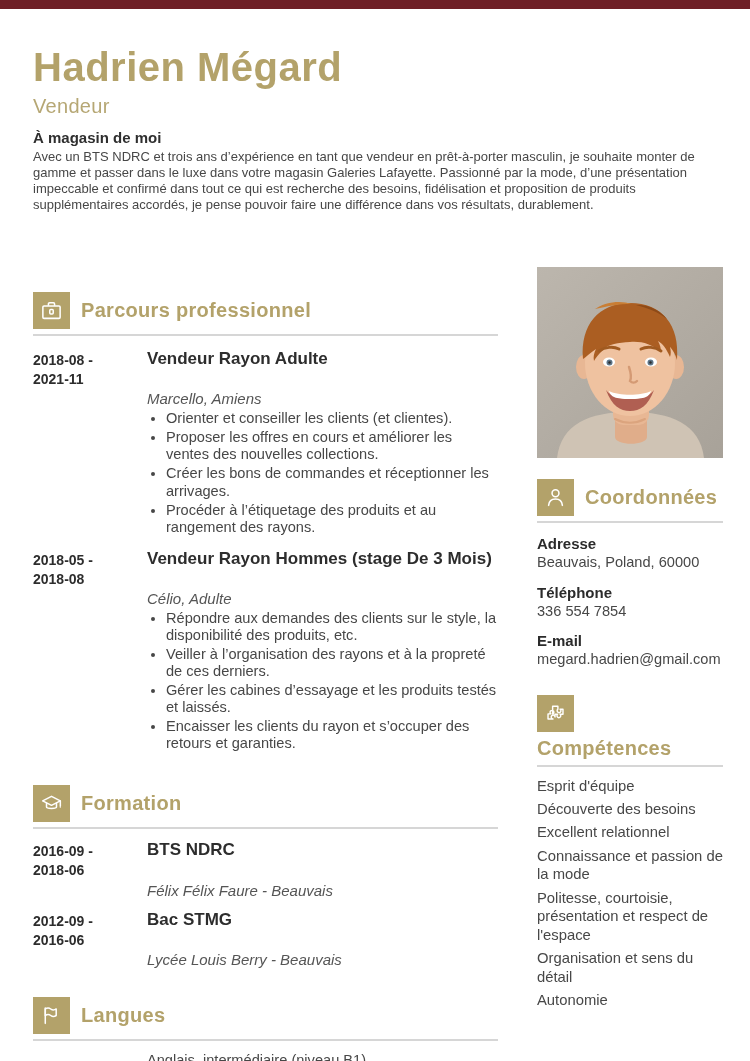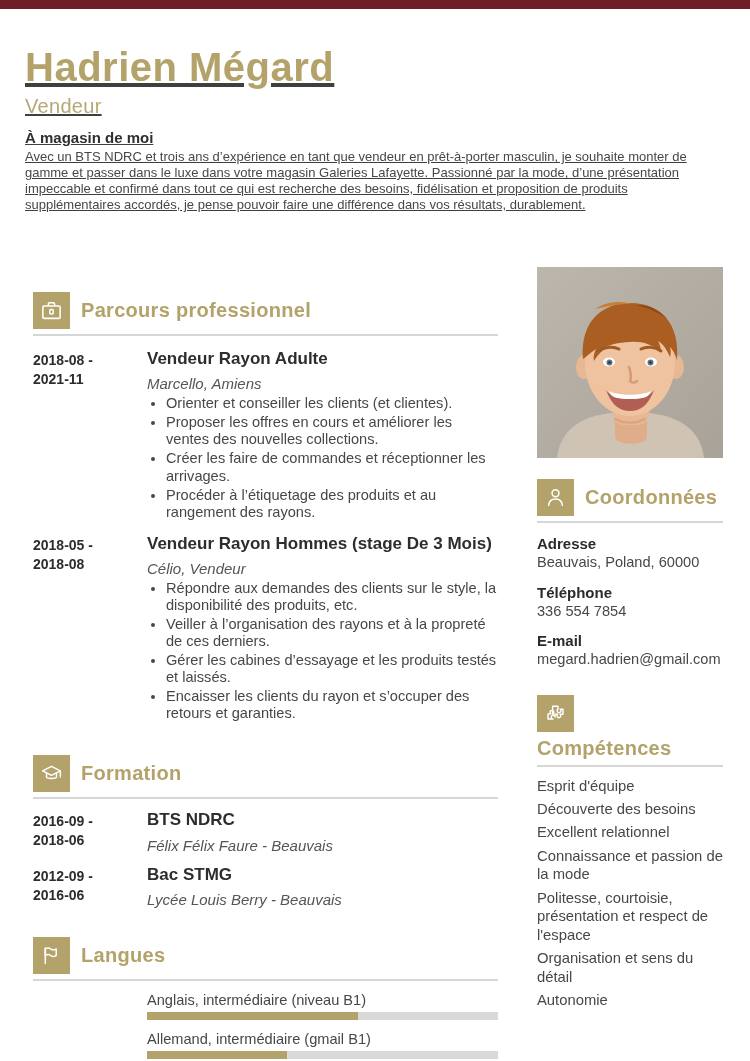--- a/index.html
+++ b/index.html
@@ -5,21 +5,21 @@
   * { margin:0; padding:0; box-sizing:border-box; }
   html,body { width:750px; }
   body {
     width:750px; height:1061px; position:relative; background:#ffffff;
     font-family:"Liberation Sans","DejaVu Sans",sans-serif; color:#3f3f3f;
     overflow:hidden;
   }
   .top-bar { position:absolute; left:0; top:0; width:750px; height:9px; background:#6e1f26; }
 
   
-  .header { position:absolute; left:25px; top:46px; width:692px;text-decoration:underline; }
+  .header { position:absolute; left:33px; top:46px; width:692px; }
   .name { font-size:40px; font-weight:bold; color:#b3a26a; letter-spacing:0.5px; line-height:1.08; }
   .job-title { font-size:20px; color:#b6a774; margin-top:6px; letter-spacing:0.3px; }
   .about-heading { font-size:15px; font-weight:bold; color:#2f2f2f; margin-top:11px; }
   .about-text { font-size:13px; line-height:1.23; color:#474747; margin-top:3px; }
 
   
   .col-left  { position:absolute; left:33px;  top:292px; width:465px; }
   .col-right { position:absolute; left:537px; top:267px; width:186px; }
 
   
@@ -30,21 +30,21 @@
   }
   .icon-box svg { width:23px; height:23px; }
   .sec-title { font-size:20px; font-weight:bold; color:#b3a26a; padding-left:11px; letter-spacing:0.3px; }
   .sec-rule { border:none; border-top:2px solid #d6d6d6; margin-top:5px; }
 
   
   .entry { display:flex; margin-top:12px; }
   .entry-dates { width:114px; flex:0 0 114px; font-size:14px; font-weight:bold; color:#2d2d2d; line-height:1.35; padding-top:3px; }
   .entry-body { flex:1; }
   .entry-title { font-size:17px; font-weight:bold; color:#2d2d2d; line-height:1.25; }
-  .entry-sub { font-size:15px; font-style:italic; color:#555555; margin-top:6px; }
+  .entry-sub { font-size:15px; font-style:italic; color:#555555; margin-top:21px; }
   .entry-bullets { margin-top:3px; padding-left:19px; }
   .entry-bullets li { font-size:14.6px; line-height:1.17; color:#474747; margin-top:2px; }
 
   .sec-education { margin-top:33px; }
   .sec-education .entry { margin-top:10px; }
   .sec-languages { margin-top:29px; }
 
   
   .lang-item { margin-left:114px; margin-top:11px; }
   .lang-label { font-size:14.6px; color:#474747; }
@@ -93,34 +93,34 @@
       <div class="entry-dates">
         <div>2018-08 -</div>
         <div>2021-11</div>
       </div>
       <div class="entry-body">
         <div class="entry-title">Vendeur Rayon Adulte</div>
         <div class="entry-sub">Marcello, Amiens</div>
         <ul class="entry-bullets">
           <li>Orienter et conseiller les clients (et clientes).</li>
           <li>Proposer les offres en cours et améliorer les ventes des nouvelles collections.</li>
-          <li>Créer les faire de commandes et réceptionner les arrivages.</li>
+          <li>Créer les bons de commandes et réceptionner les arrivages.</li>
           <li>Procéder à l’étiquetage des produits et au rangement des rayons.</li>
         </ul>
       </div>
     </div>
 
     <div class="entry">
       <div class="entry-dates">
         <div>2018-05 -</div>
         <div>2018-08</div>
       </div>
       <div class="entry-body">
         <div class="entry-title">Vendeur Rayon Hommes (stage De 3 Mois)</div>
-        <div class="entry-sub">Célio, Vendeur</div>
+        <div class="entry-sub">Célio, Adulte</div>
         <ul class="entry-bullets">
           <li>Répondre aux demandes des clients sur le style, la disponibilité des produits, etc.</li>
           <li>Veiller à l’organisation des rayons et à la propreté de ces derniers.</li>
           <li>Gérer les cabines d’essayage et les produits testés et laissés.</li>
           <li>Encaisser les clients du rayon et s’occuper des retours et garanties.</li>
         </ul>
       </div>
     </div>
   </div>
 

